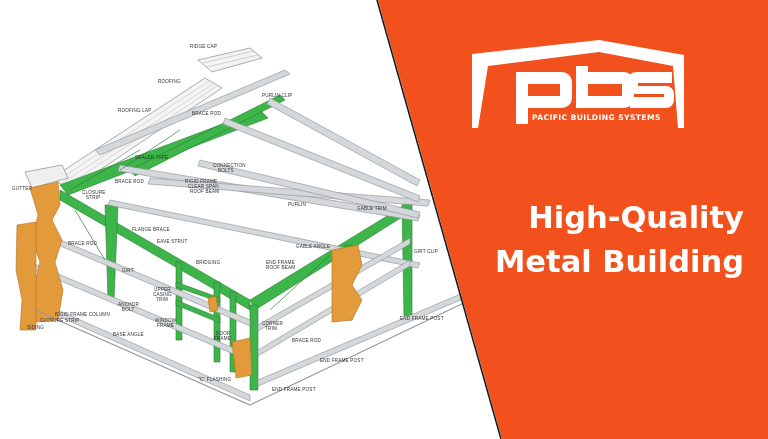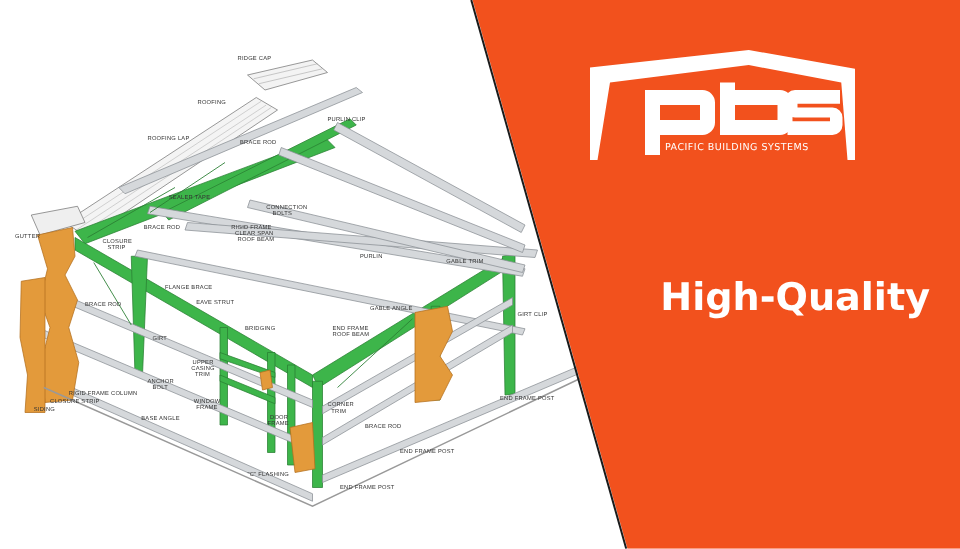--- a/index.html
+++ b/index.html
@@ -2,23 +2,23 @@
 <html><head>
 <meta charset="utf-8">
 <style>
   html, body { margin:0; padding:0; }
   body { width:768px; height:439px; overflow:hidden; background:#ffffff; position:relative; font-family:"Liberation Sans", sans-serif; }
   .stage { position:absolute; left:0; top:0; width:768px; height:439px; }
   .diagram { position:absolute; left:0; top:0; width:520px; height:439px; }
   .lbl { font-family:"Liberation Sans", sans-serif; font-size:4.6px; fill:#333; letter-spacing:0.2px; }
   .orange-panel { position:absolute; left:0; top:0; width:768px; height:439px; }
   .logo { position:absolute; left:472px; top:40px; width:212px; height:90px; }
-  .logo-sub { position:absolute; left:532px; top:113px; width:145px; text-align:left; color:#fff; font-weight:normal; font-size:7.6px; letter-spacing:0.4px; font-family:"DejaVu Sans", sans-serif; white-space:nowrap; }
+  .logo-sub { position:absolute; left:532px; top:113px; width:145px; text-align:left; color:#fff; font-weight:bold; font-size:7.6px; letter-spacing:0.4px; font-family:"DejaVu Sans", sans-serif; white-space:nowrap; }
   .headline { position:absolute; right:24px; top:196px; text-align:right; color:#fff; font-family:"DejaVu Sans", sans-serif; font-weight:bold; font-size:30.5px; line-height:44px; letter-spacing:0px; }
-  .headline div { white-space:nowrap;margin-top:21px; }
+  .headline div { white-space:nowrap; }
   .headline .l3 { margin-right:6px; }
 </style>
 </head>
 <body>
 
 <div class="stage">
 
   <svg class="diagram" viewBox="0 0 520 439" xmlns="http://www.w3.org/2000/svg">
     <g>
 
@@ -158,14 +158,15 @@
 
       <path d="M104,26 h12 v6 h36 a10,10 0 0 1 10,10 v16 a10,10 0 0 1 -10,10 h-48 Z M116,44 v12 h34 v-12 Z"></path>
 
       <path d="M174,32 h36 v11 h-34 v3 h28 a8,8 0 0 1 8,8 v6 a8,8 0 0 1 -8,8 h-36 v-11 h34 v-3 h-28 a8,8 0 0 1 -8,-8 v-6 a8,8 0 0 1 8,-8 Z" transform="translate(-10,0) scale(1,1)"></path>
     </g>
   </svg>
   <div class="logo-sub">PACIFIC BUILDING SYSTEMS</div>
 
   <div class="headline">
     <div>High-Quality</div>
+    <div>Metal Building</div>
   </div>
 </div>
 
 </body></html>

